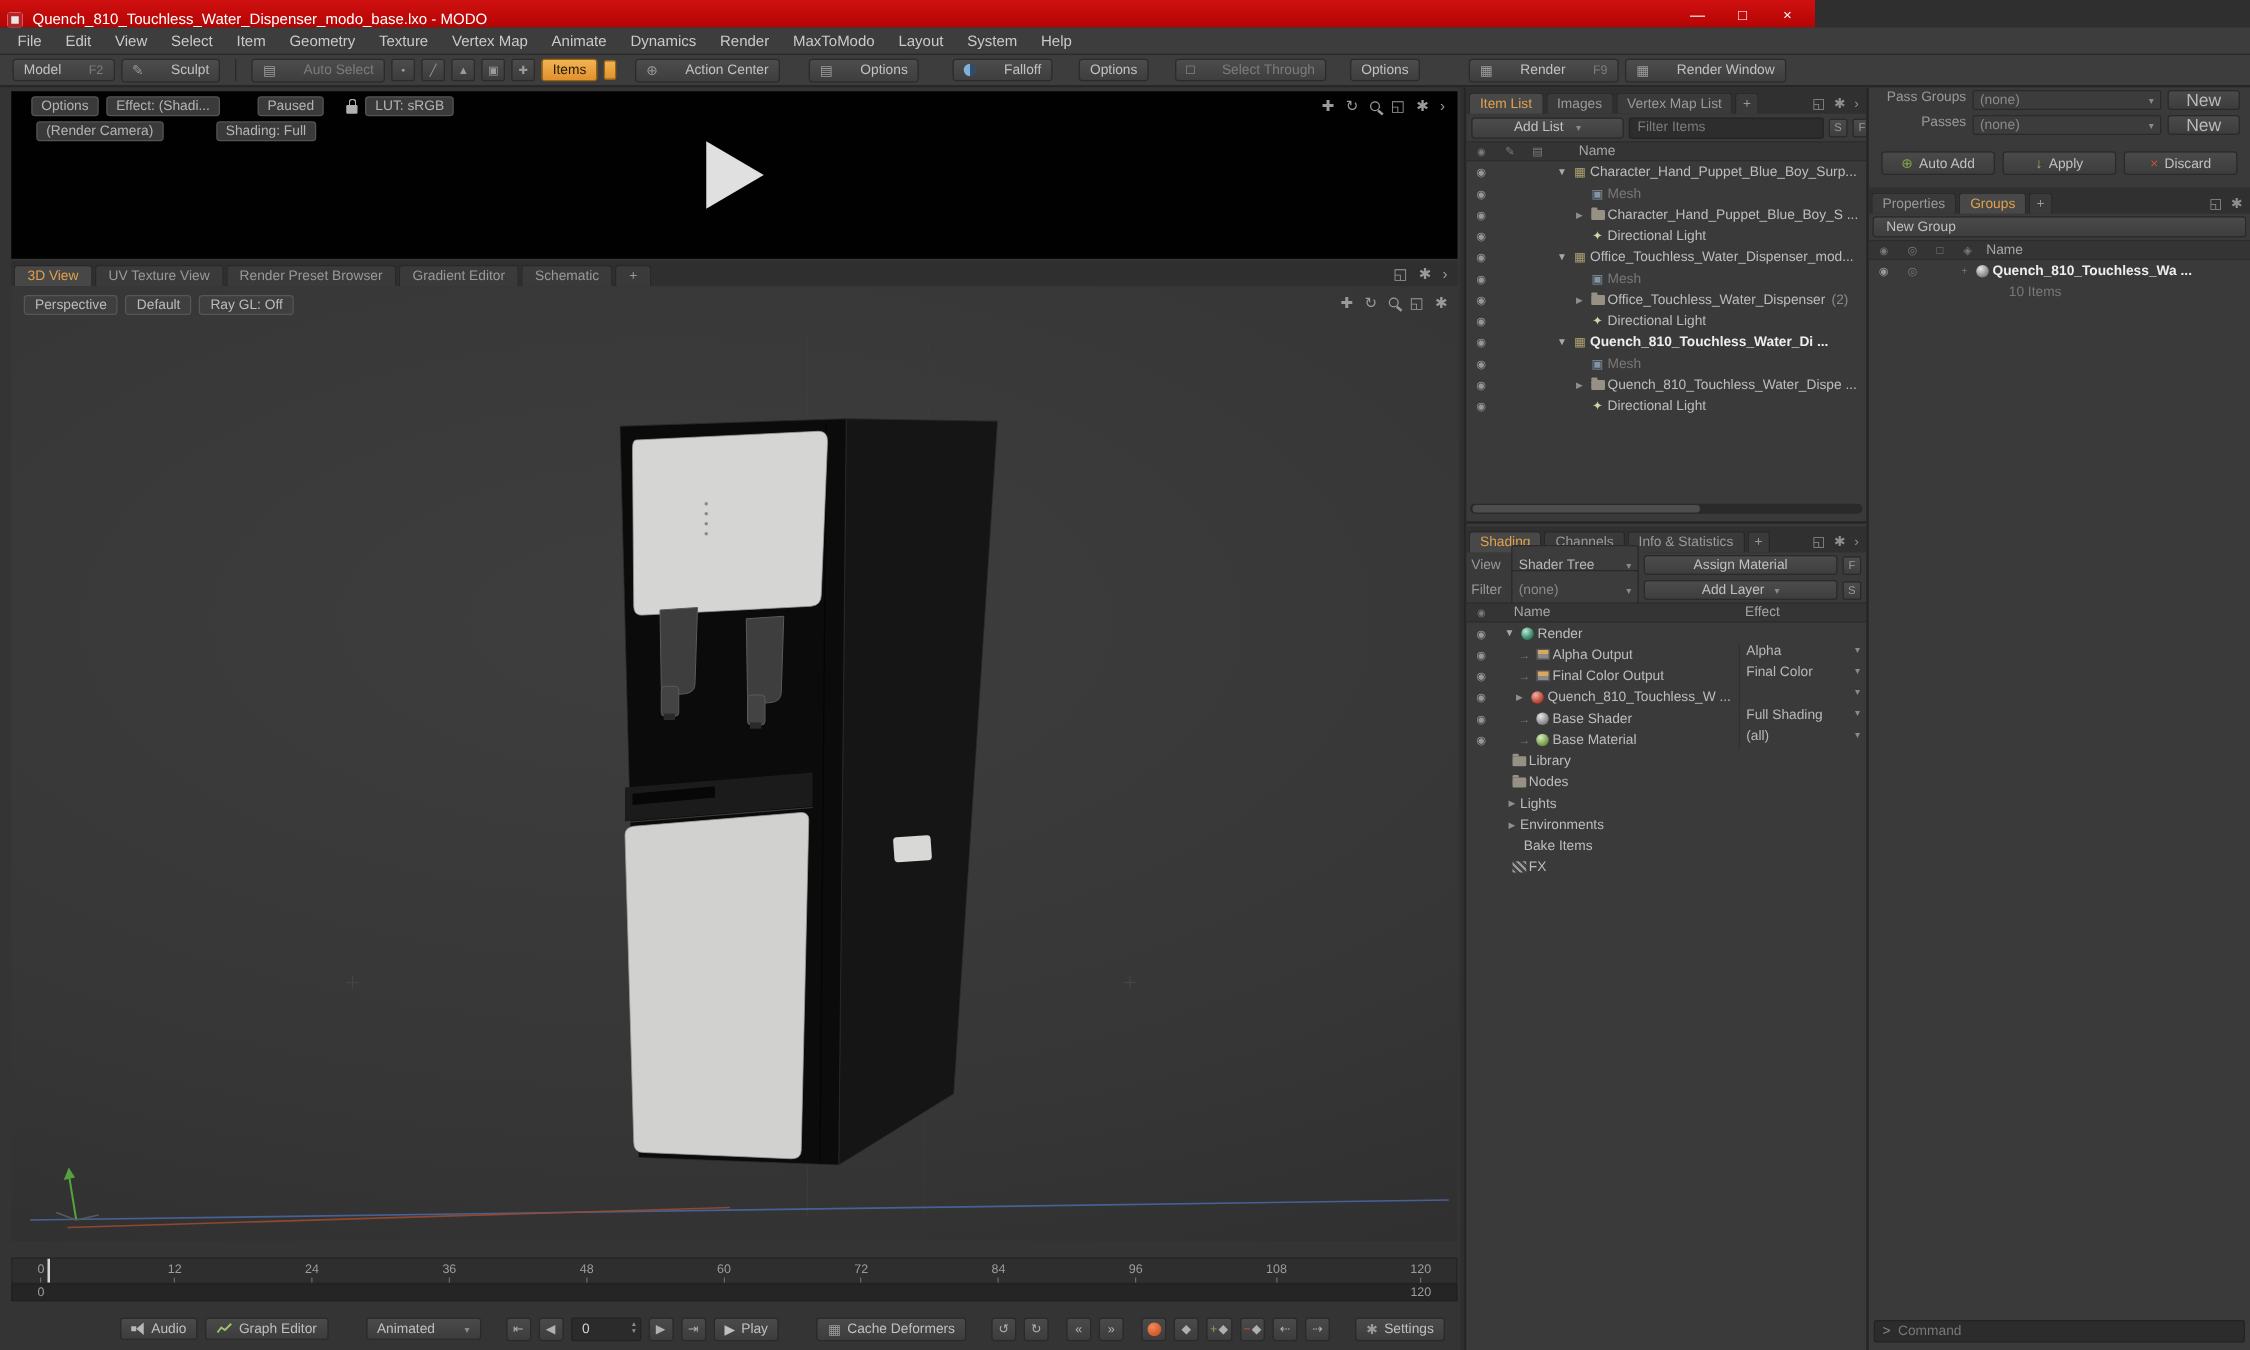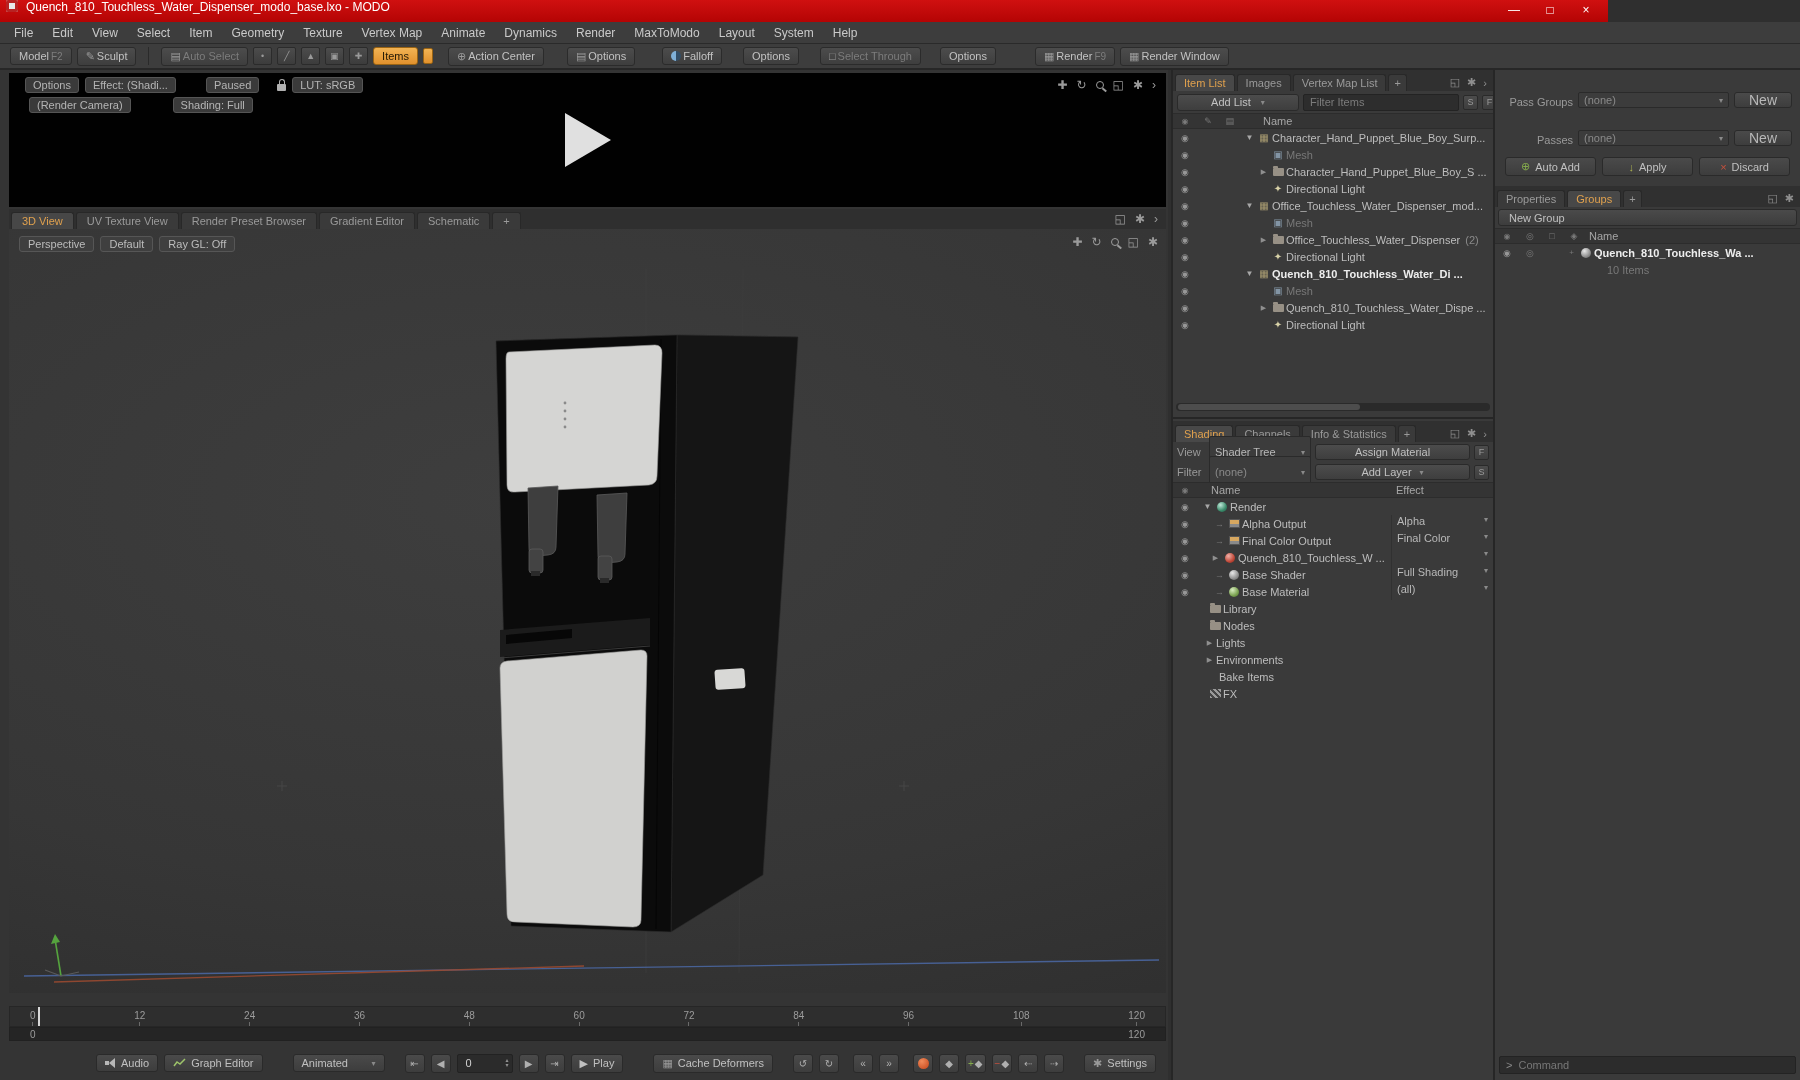--- a/index.html
+++ b/index.html
@@ -1,36 +1,36 @@
 <!DOCTYPE html>
 <html><head>
 <meta charset="utf-8">
 <style>
 *{margin:0;padding:0;box-sizing:border-box}
 html,body{width:1800px;height:1080px;overflow:hidden;background:#2f2f2f;
   font-family:"Liberation Sans",sans-serif;font-size:12px;color:#c4c4c4}
 span,div{white-space:nowrap}
 
 
-#titlebar{position:absolute;left:0;top:0;width:1608px;height:22px;
-  background:linear-gradient(#d01010,#b40404);display:flex;align-items:flex-start;padding:0 6px;gap:8px}
+#titlebar{position:absolute;left:0;top:0;width:1452px;height:22px;
+  background:linear-gradient(#d01010,#b40404);display:flex;align-items:flex-end;padding:0 6px;gap:8px}
 #titlebar .app-ic{width:12px;height:12px;background:#e8e8e8;border-radius:2px;box-shadow:inset 0 0 0 3px #b82222}
 #titlebar .title{color:#fff;font-size:12px}
 #titlebar .wbtns{margin-left:auto;display:flex;gap:4px}
 .wbtn{width:32px;height:20px;display:flex;align-items:center;justify-content:center;color:#fff;font-size:12px}
 
 
 #menubar{position:absolute;left:0;top:22px;width:1800px;height:22px;background:#3d3d3d;
   border-bottom:1px solid #2a2a2a;display:flex;align-items:center;gap:19px;padding:0 14px;color:#cacaca}
 
 
 #toolbar{position:absolute;left:0;top:44px;width:1800px;height:26px;background:#3d3d3d;
   border-bottom:2px solid #272727;display:flex;align-items:center;padding:0 10px;gap:5px;font-size:11px}
 .btn{background:linear-gradient(#4c4c4c,#3e3e3e);border:1px solid #2b2b2b;border-radius:3px;
-  padding:2px 8px;color:#c2c2c2;display:inline-flex;align-items:center;gap:2px}
+  padding:2px 8px;color:#c2c2c2;display:inline-flex;align-items:center;gap:22px}
 .btn .dimk{color:#7d7d7d;font-size:10px}
 .btn.dimtxt{color:#7c7c7c}
 .btn.orange{background:linear-gradient(#f2b353,#e1912d);border-color:#9a6414;color:#241a06}
 .chip{width:10px;height:16px;background:linear-gradient(#f2b353,#e1912d);border:1px solid #9a6414;border-radius:2px}
 .mini{width:19px;height:18px;background:linear-gradient(#4c4c4c,#3c3c3c);border:1px solid #2b2b2b;
   border-radius:2px;display:inline-flex;align-items:center;justify-content:center;color:#9a9a9a;font-size:9px}
 .vsep{width:1px;height:18px;background:#2a2a2a;margin:0 7px}
 .ic-falloff{width:10px;height:10px;border-radius:50%;background:linear-gradient(90deg,#7fb0d8 50%,#324d66 50%);display:inline-block}
 .gicon{font-size:11px;color:#9a9a9a}
 
@@ -150,21 +150,21 @@
 .ddsel{flex:0 0 102px;background:#3c3c3c;border:1px solid #2a2a2a;border-radius:2px;height:32px;
   display:flex;align-items:center;justify-content:space-between;padding:0 5px;color:#b8b8b8;font-size:11px}
 .ddsel .ar{color:#8a8a8a;font-size:8px}
 .ddsel.dim{color:#8a8a8a}
 .midbtn{flex:1;background:linear-gradient(#4c4c4c,#3e3e3e);border:1px solid #2a2a2a;border-radius:3px;height:16px;
   display:flex;align-items:center;justify-content:center;color:#c0c0c0;font-size:11px;gap:8px}
 
 
 #col3{position:absolute;left:1493px;top:70px;width:307px;height:1010px;background:#3a3a3a;
   border-left:2px solid #262626;display:flex;flex-direction:column}
-.prow{display:flex;align-items:flex-end;gap:5px;padding:0 8px;height:18px;margin-top:20px}
+.prow{display:flex;align-items:flex-start;gap:5px;padding:0 8px;height:18px;margin-top:2px}
 .plab{flex:0 0 70px;text-align:right;color:#9a9a9a;font-size:11px}
 .pdd{flex:1;background:#3c3c3c;border:1px solid #2a2a2a;border-radius:2px;height:16px;
   display:flex;align-items:center;justify-content:space-between;padding:0 5px;color:#8a8a8a;font-size:11px}
 .pnew{flex:0 0 58px;text-align:center;background:linear-gradient(#4a4a4a,#3d3d3d);border:1px solid #2a2a2a;
   border-radius:3px;height:16px;line-height:15px;color:#b8b8b8;font-size:14px}
 .actrow{display:flex;gap:6px;padding:0 10px;margin-top:11px}
 .actbtn{flex:1;display:flex;align-items:center;justify-content:center;gap:5px;
   background:linear-gradient(#4a4a4a,#3d3d3d);border:1px solid #2a2a2a;border-radius:3px;height:19px;font-size:11px;color:#c0c0c0}
 #col3 .ptabs{margin-top:10px}
 .ngbtn{margin:2px 3px;background:linear-gradient(#4a4a4a,#3d3d3d);border:1px solid #2a2a2a;border-radius:3px;

